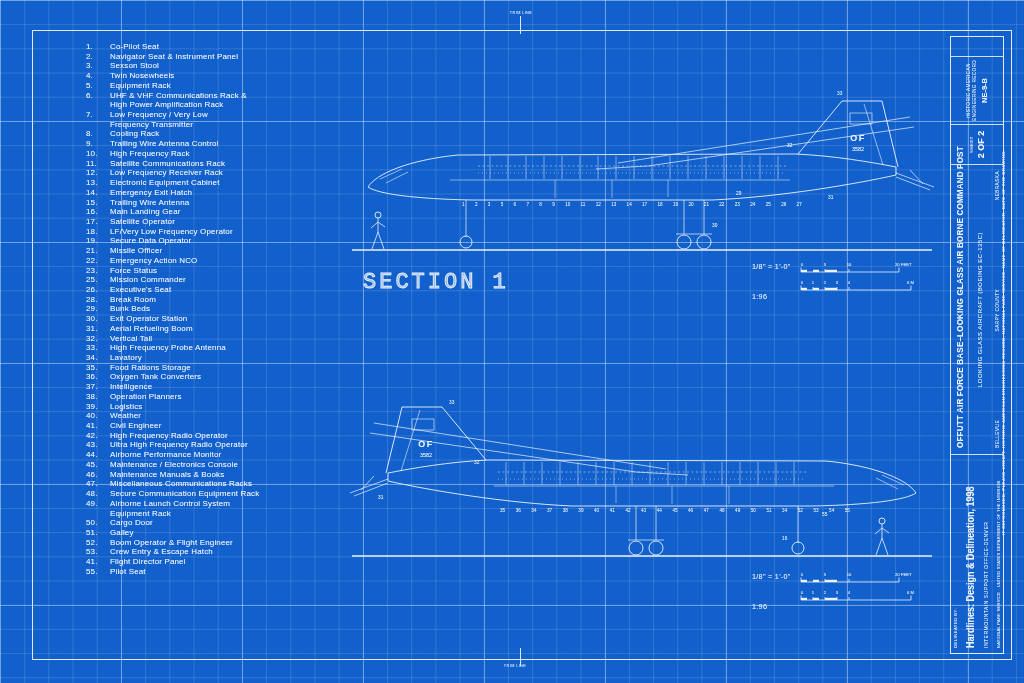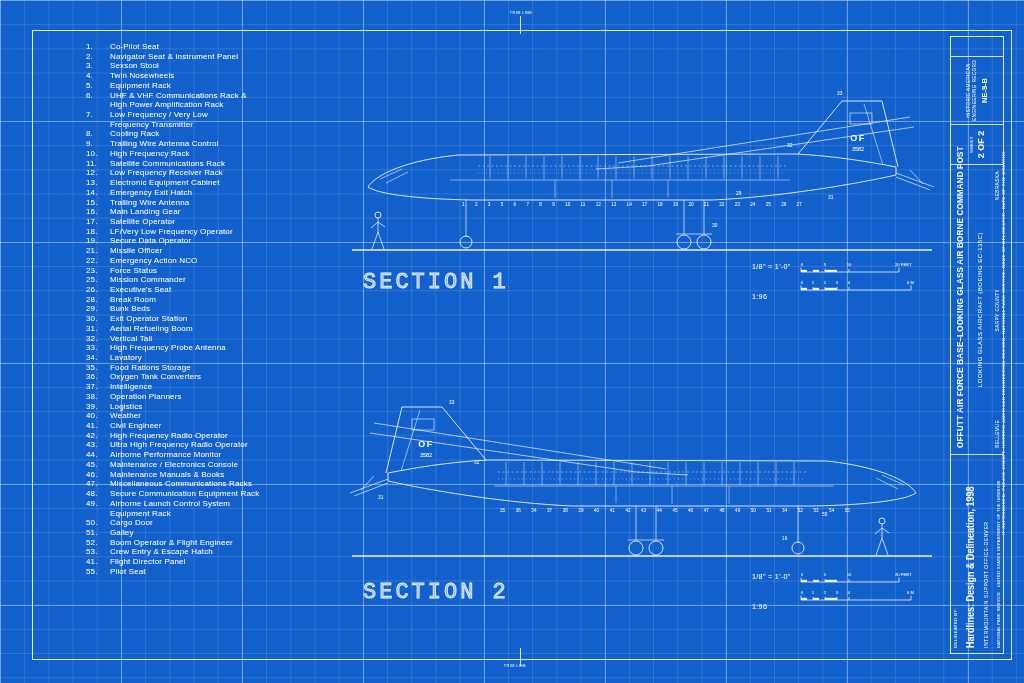--- a/index.html
+++ b/index.html
@@ -519,21 +519,20 @@
         <span>53</span>
         <span>54</span>
         <span>55</span>
       </div>
     <span class="marker" style="left:99px;top:2px">33</span>
     <span class="marker" style="left:124px;top:62px">32</span>
     <span class="marker" style="left:28px;top:97px">31</span>
     <span class="marker" style="left:432px;top:138px">16</span>
     <span class="marker" style="left:472px;top:114px">55</span>
   </div>
-  <div class="section-label section-label-2">SECTION 2</div>
 
   <div class="scalebox scalebox-2">
     <div class="scale-texts">
       <span>1/8" = 1'-0"</span>
       <span>1:96</span>
     </div>
     <svg class="scale-svg" viewBox="0 0 132 44">
       <g class="ln" stroke-width="0.8">
         <path d="M2,15 H100 M2,10.5 V15 M26,12 V15 M50,12 V15 M100,10.5 V15"></path>
         <path d="M2,33 H112 M2,28.5 V33 M14,30 V33 M26,30 V33 M38,30 V33 M50,30 V33 M112,28.5 V33"></path>

